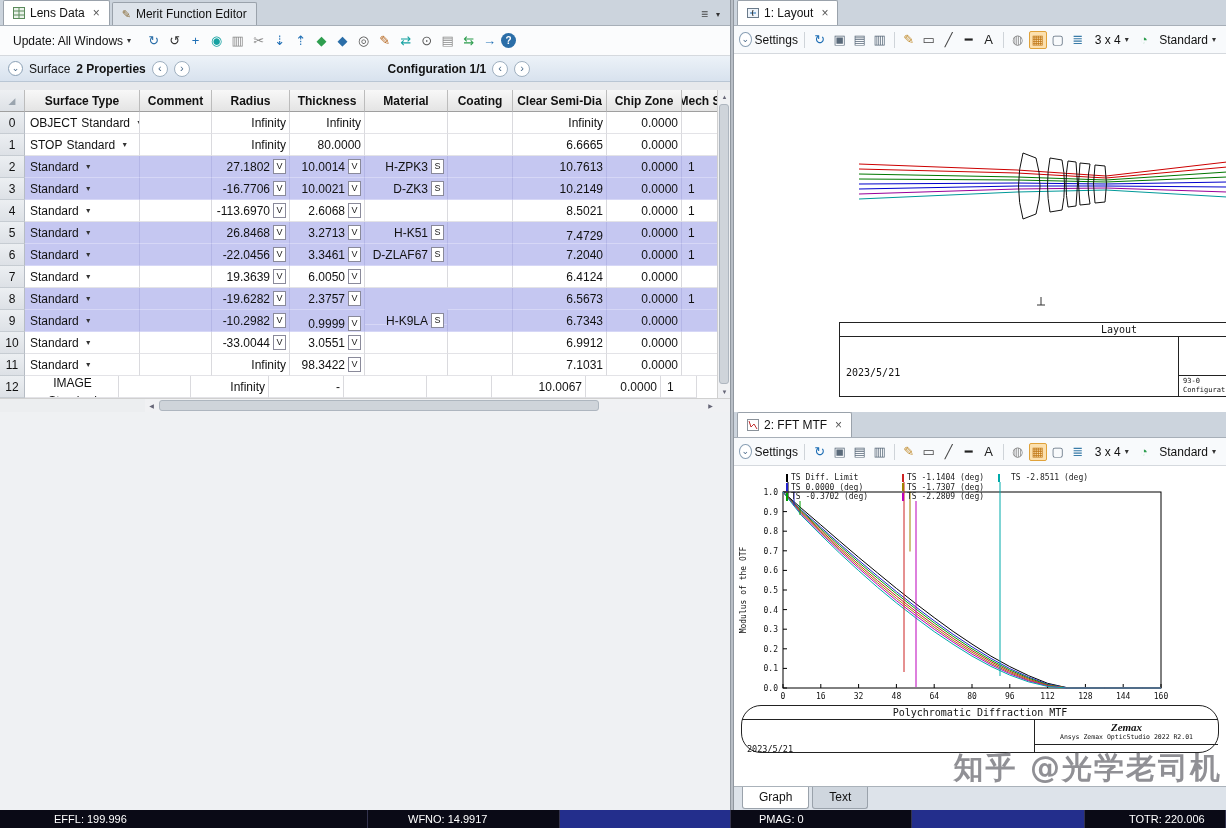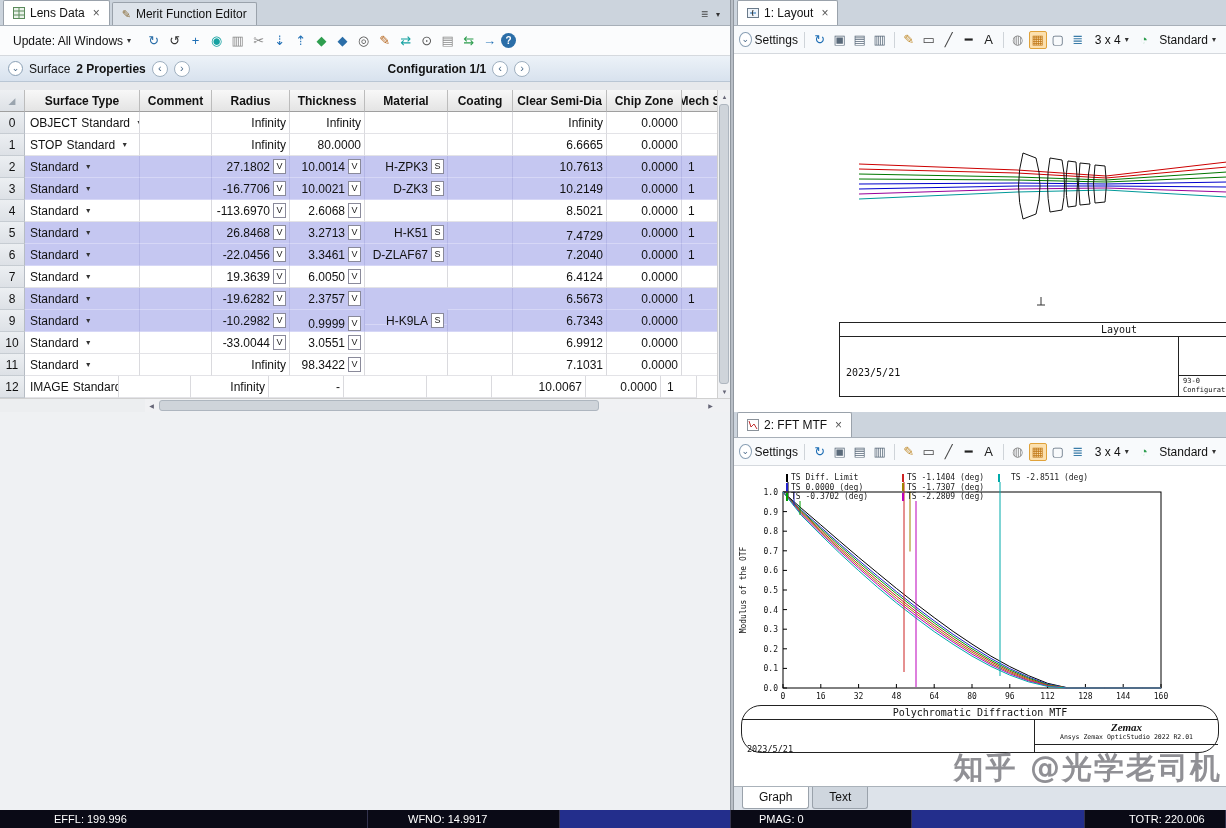--- a/index.html
+++ b/index.html
@@ -517,21 +517,21 @@
         <div class="td num" style="width: 94px;">
           <span class="val">7.1031</span>
         </div>
         <div class="td num" style="width: 75px;">
           <span class="val">0.0000</span>
         </div>
         <div class="td mech" style="width: 36px;"></div>
       </div>
       <div class="trow">
         <div class="td rownum" style="width: 25px;">12</div>
-        <div class="td type-cell" style="width: 94px;">
+        <div class="td type-cell" style="width: 94px; flex-direction: column;">
           <span>IMAGE</span>
           <span>Standard</span>
           <span class="dda">▼</span>
         </div>
         <div class="td" style="width: 72px;"></div>
         <div class="td num" style="width: 78px;">
           <span class="val">Infinity</span>
         </div>
         <div class="td num" style="width: 75px;">
           <span class="val">-</span>

